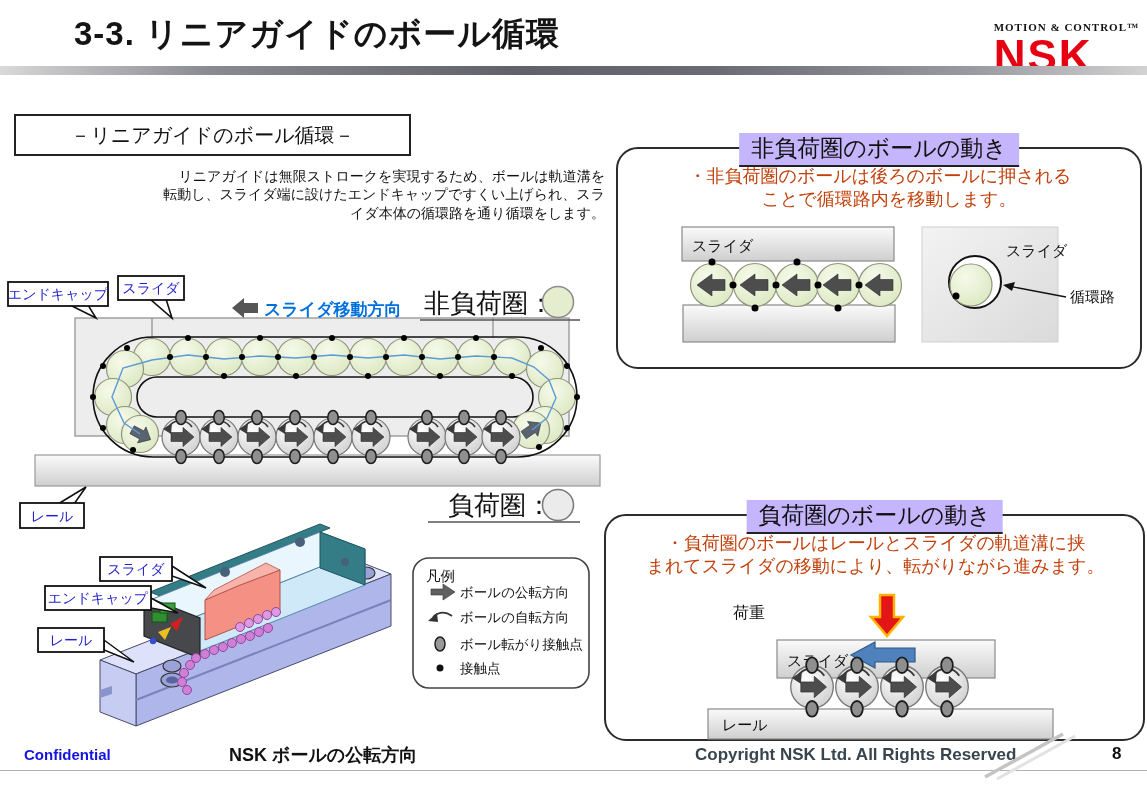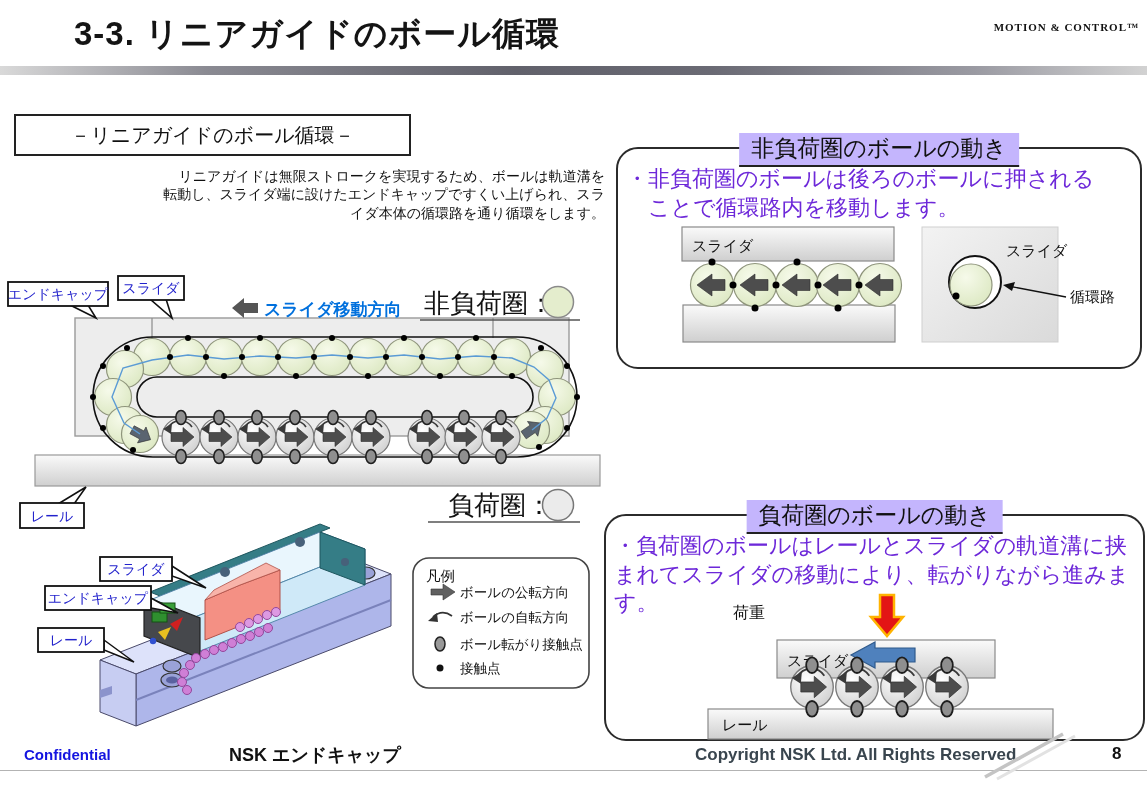--- a/index.html
+++ b/index.html
@@ -17,21 +17,21 @@
   .heading-box{left:14px;top:114px;width:393px;height:38px;border:2px solid #222;
     font-size:20px;font-weight:500;text-align:center;line-height:38px;white-space:nowrap;}
   .intro-text{left:20px;top:167px;width:585px;font-size:14px;line-height:1.32;white-space:pre-line;color:#101010;text-align:right;}
   
   .panel{border:2px solid #2b2b2b;border-radius:22px;background:#fff;}
   .panel1{left:616px;top:147px;width:522px;height:218px;}
   .panel2{left:604px;top:514px;width:537px;height:223px;}
   .panel-title{position:absolute;top:-16px;left:50%;transform:translateX(-50%);
     background:#c4b5fd;padding:0 12px 1px 12px;font-size:23px;font-weight:500;white-space:nowrap;
     border-bottom:2px solid #222;}
-  .panel-body{margin:16px 6px 0 8px;font-size:22px;line-height:1.3;white-space:pre-line;color:#6d28d9;}
+  .panel-body{margin:16px 6px 0 8px;font-size:18px;line-height:1.3;white-space:pre-line;color:#c2410c;text-align:center;}
   
   .footer-line{left:0;top:770px;width:1147px;border-top:1px solid #b3b3b3;}
   .confidential{left:24px;top:746px;font-size:15px;font-weight:700;color:#1414e0;}
   .footer-center{left:229px;top:743px;font-size:18px;font-weight:700;color:#111;}
   .copyright{left:695px;top:745px;font-size:17px;font-weight:700;color:#39454e;}
   .page-num{left:1112px;top:744px;font-size:17px;font-weight:700;color:#111;}
   
   .overlay{left:0;top:0;pointer-events:none;}
   text{font-family:"Liberation Sans","DejaVu Sans",sans-serif;}
   .callout-t{fill:#2222cc;font-size:14px;}
@@ -42,20 +42,21 @@
   .leg-t{fill:#111;font-size:13.5px;}
 </style>
 </head>
 <body>
 
 <div class="slide">
 
   <div class="abs page-title">3-3. リニアガイドのボール循環</div>
   <div class="abs logo">
     <div class="logo-motto">MOTION &amp; CONTROL™</div>
+    <div class="logo-brand">NSK</div>
   </div>
   <div class="abs divider"></div>
 
   <div class="abs heading-box">－リニアガイドのボール循環－</div>
   <div class="abs intro-text">リニアガイドは無限ストロークを実現するため、ボールは軌道溝を
 転動し、スライダ端に設けたエンドキャップですくい上げられ、スラ
 イダ本体の循環路を通り循環をします。</div>
 
   <div class="abs panel panel1">
     <div class="panel-title">非負荷圏のボールの動き</div>
@@ -63,21 +64,21 @@
 　ことで循環路内を移動します。</div>
   </div>
   <div class="abs panel panel2">
     <div class="panel-title">負荷圏のボールの動き</div>
     <div class="panel-body">・負荷圏のボールはレールとスライダの軌道溝に挟
 まれてスライダの移動により、転がりながら進みます。</div>
   </div>
 
   <div class="abs footer-line"></div>
   <div class="abs confidential">Confidential</div>
-  <div class="abs footer-center">NSK エンドキャップ</div>
+  <div class="abs footer-center">NSK ボールの公転方向</div>
   <div class="abs copyright">Copyright NSK Ltd. All Rights Reserved.</div>
   <div class="abs page-num">8</div>
 
   <svg class="abs overlay" width="1147" height="788" viewBox="0 0 1147 788">
     <defs>
       <radialGradient id="gradGreen" cx="38%" cy="32%" r="75%">
         <stop offset="0%" stop-color="#f6faea"></stop>
           <stop offset="100%" stop-color="#dce8c2"></stop>
       </radialGradient>
       <radialGradient id="gradGray" cx="38%" cy="32%" r="75%">

